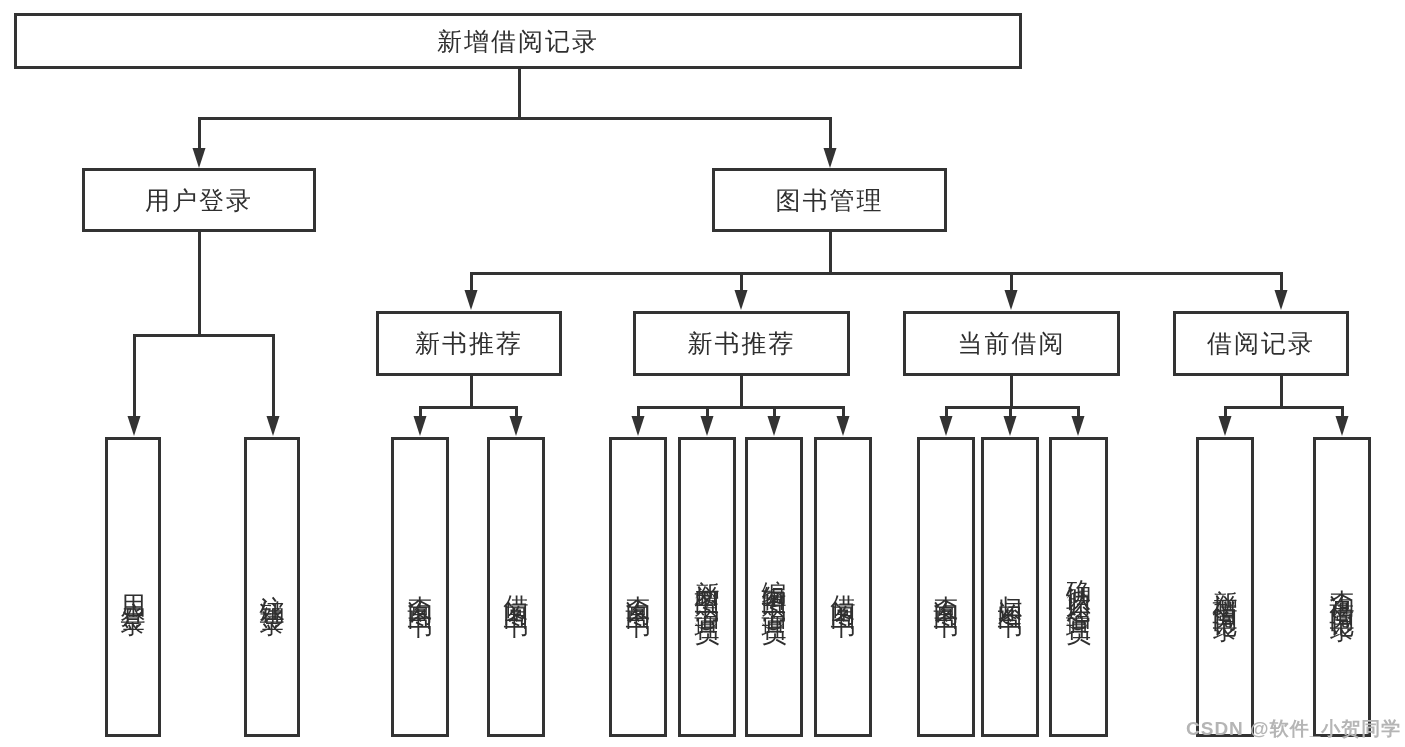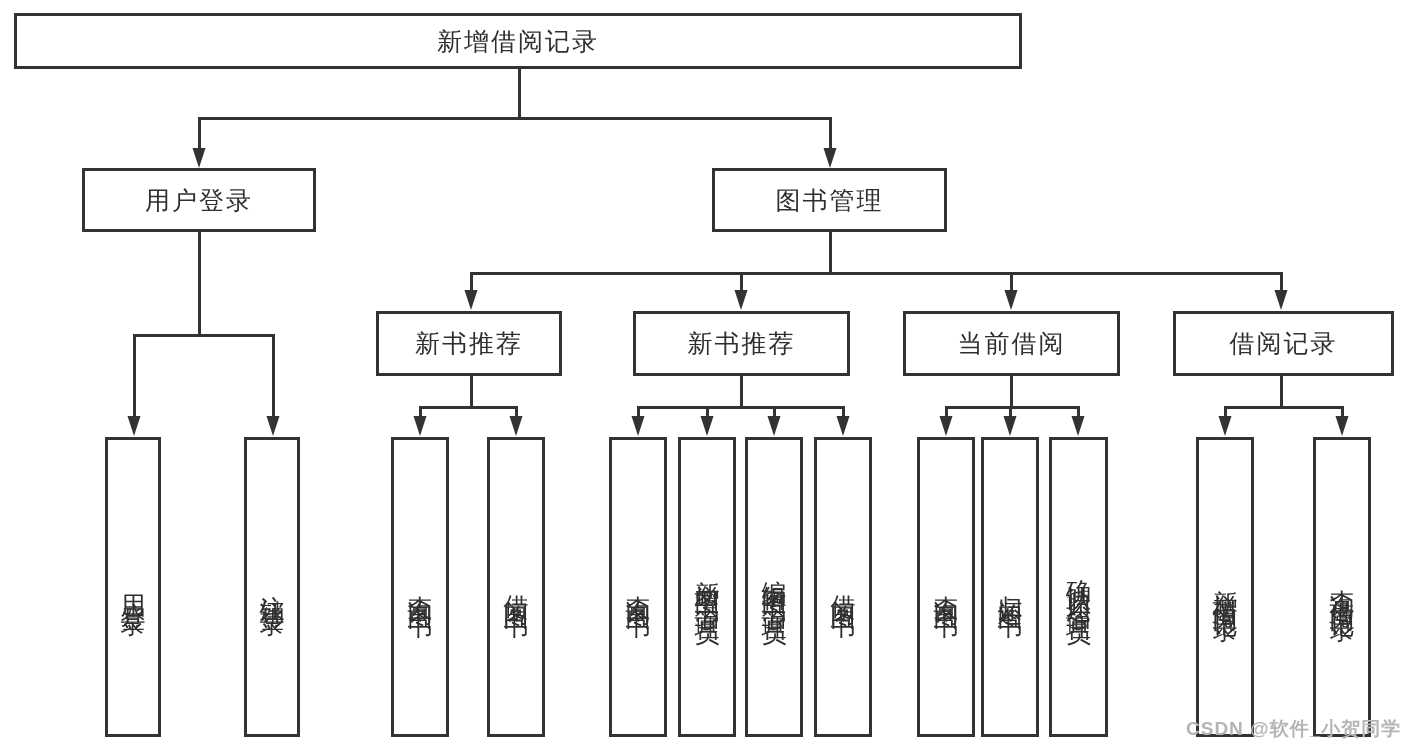--- a/index.html
+++ b/index.html
@@ -136,21 +136,21 @@
 
   <div class="node" style="left:376px;top:311px;width:186px;height:65px">
     <span class="hlabel">新书推荐</span>
   </div>
   <div class="node" style="left:633px;top:311px;width:217px;height:65px">
     <span class="hlabel">新书推荐</span>
   </div>
   <div class="node" style="left:903px;top:311px;width:217px;height:65px">
     <span class="hlabel">当前借阅</span>
   </div>
-  <div class="node" style="left:1173px;top:311px;width:221px;height:65px">
+  <div class="node" style="left:1173px;top:311px;width:176px;height:65px">
     <span class="hlabel">借阅记录</span>
   </div>
 
   <div class="node" style="left:105px;top:437px;width:56px;height:300px">
     <span class="vlabel">用户登录</span>
   </div>
   <div class="node" style="left:244px;top:437px;width:56px;height:300px">
     <span class="vlabel">注销登录</span>
   </div>
 

